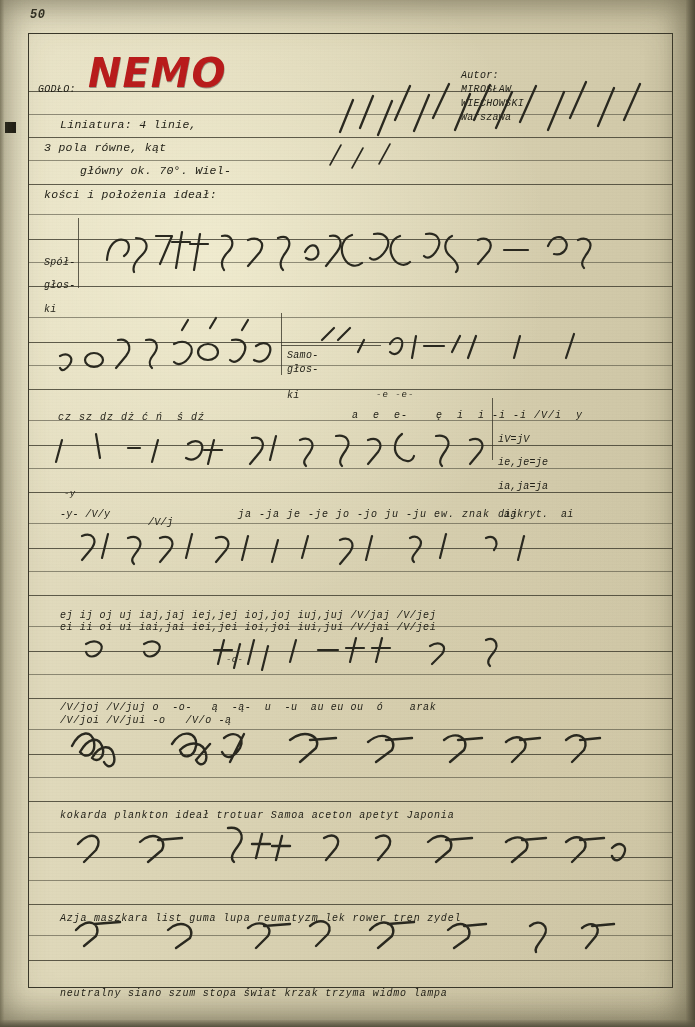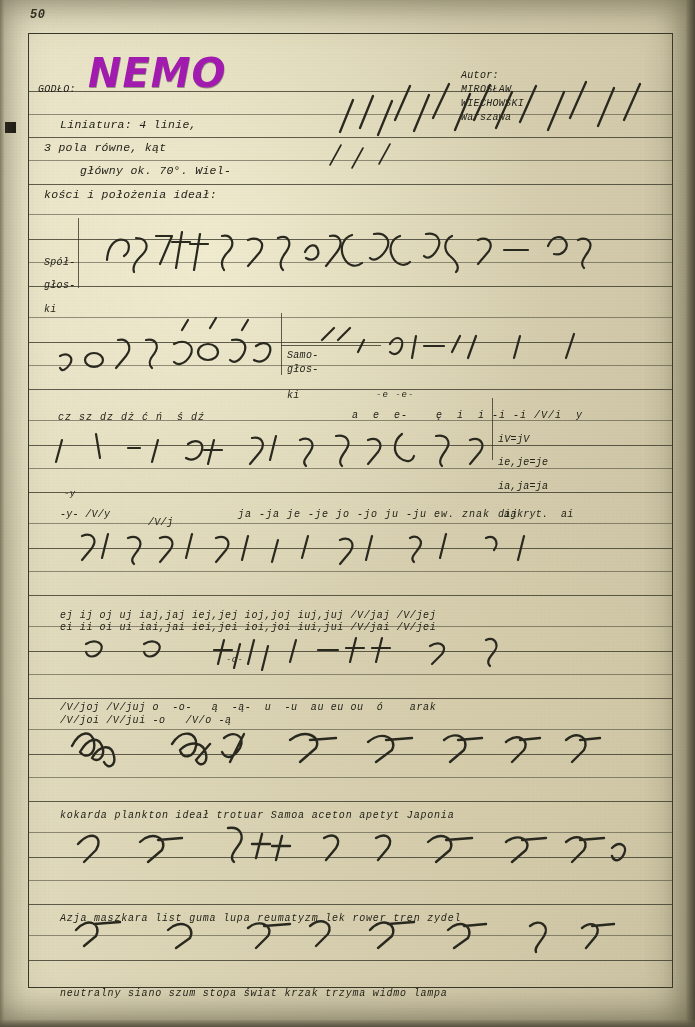--- a/index.html
+++ b/index.html
@@ -120,21 +120,21 @@
 
   
   .title-nemo {
     position: absolute;
     left: 88px;
     top: 50px;
     font-family: "DejaVu Sans", sans-serif;
     font-weight: bold;
     font-size: 40px;
     letter-spacing: 1px;
-    color: #a21caf;
+    color: #b91c1c;
     text-shadow: 0.5px 0.5px 0 rgba(0,0,0,0.35);
   }
 
   
   .strokes {
     position: absolute;
     inset: 0;
     pointer-events: none;
   }
   .strokes path, .strokes line, .strokes ellipse, .strokes circle {

